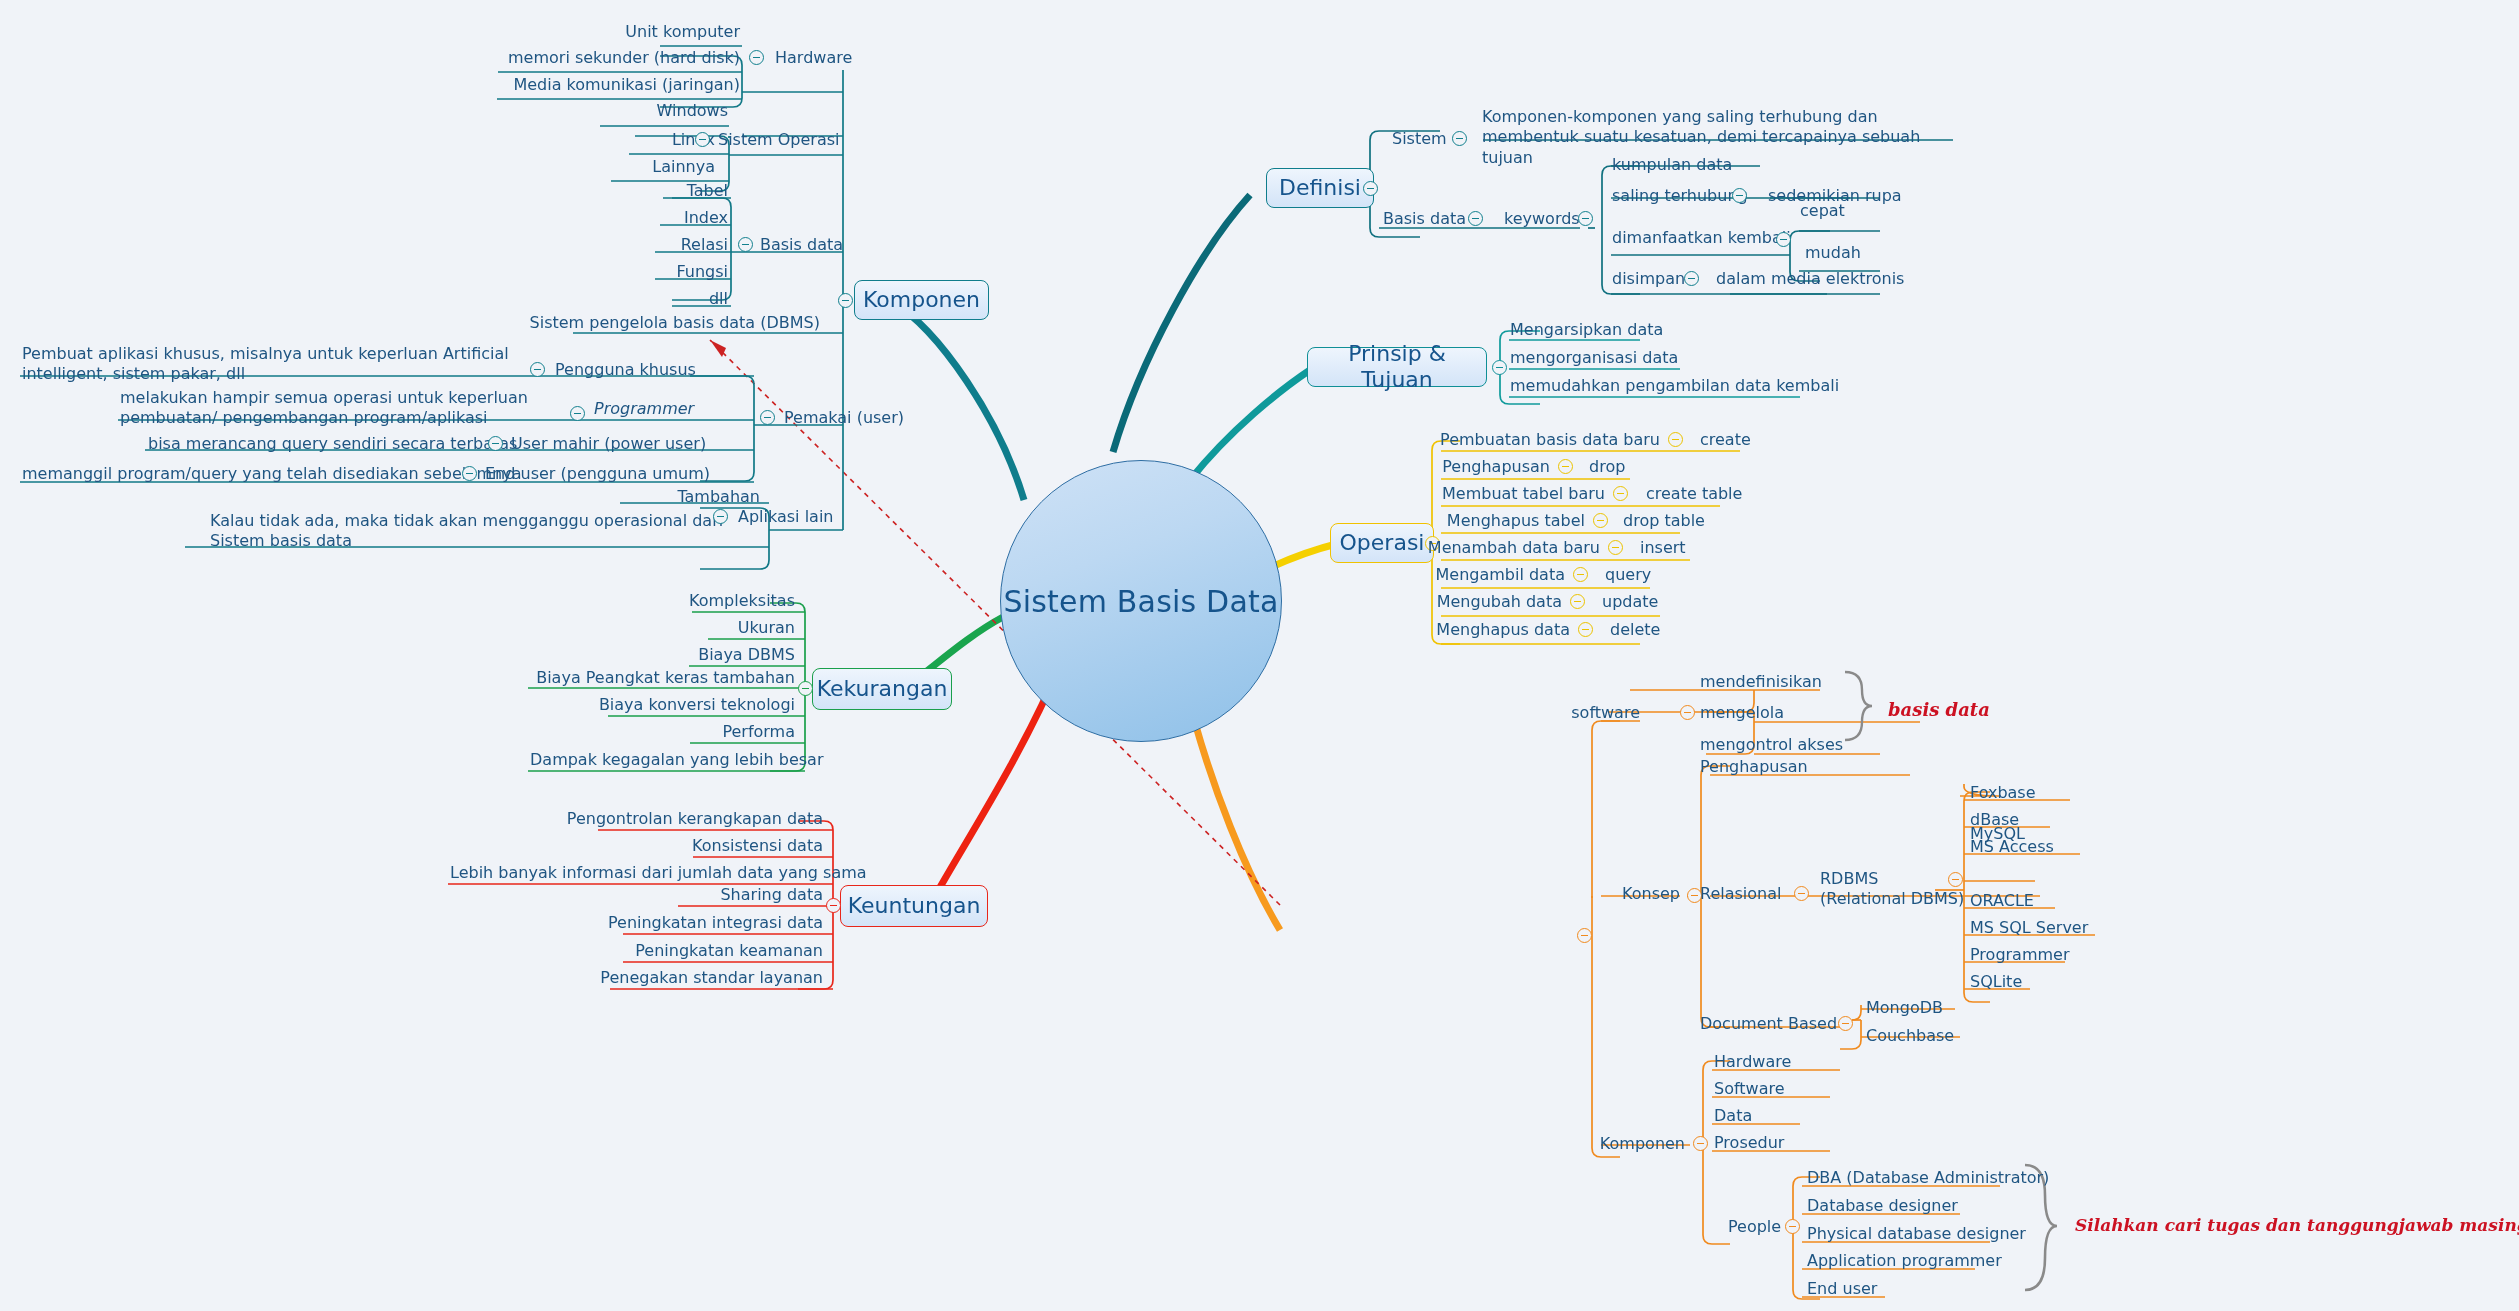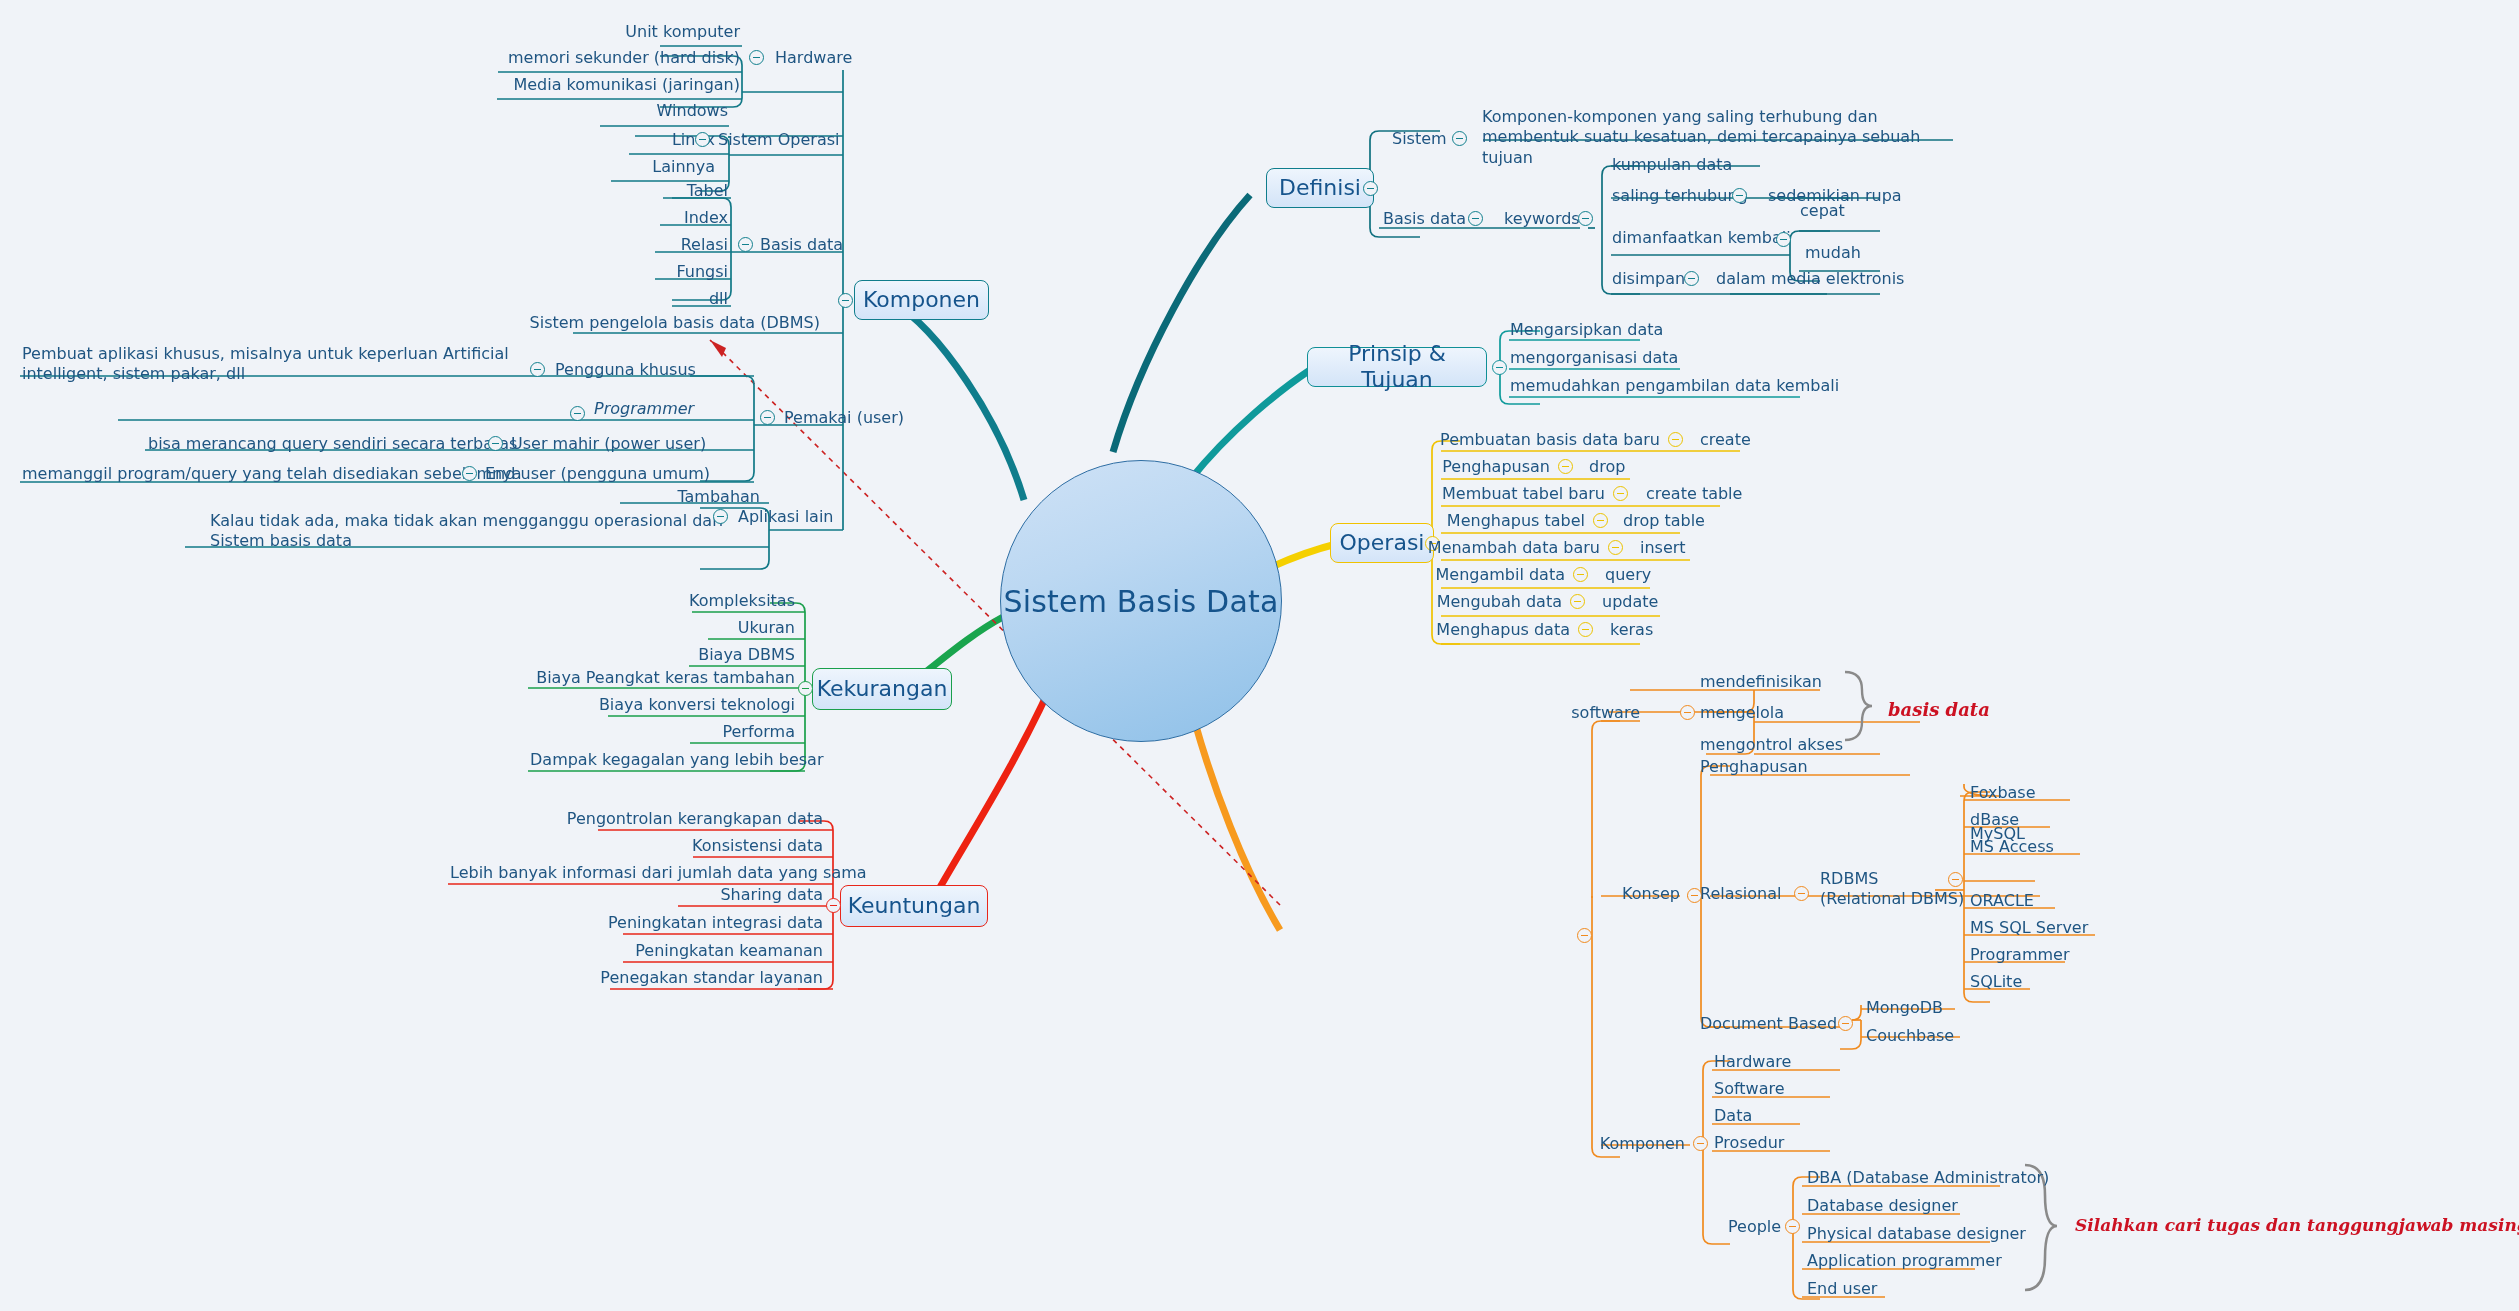--- a/index.html
+++ b/index.html
@@ -326,20 +326,21 @@
   <div class="node rt" style="left:560px;top:289px;width:168px;">dll</div>
   <div class="tog teal" style="left:738px;top:237px;"></div>
   <div class="node" style="left:760px;top:235px;">Basis data</div>
 
   <div class="node rt" style="left:520px;top:313px;width:300px;">Sistem pengelola basis data (DBMS)</div>
 
   <div class="node wrap" style="left:22px;top:344px;width:498px;">Pembuat aplikasi khusus, misalnya untuk keperluan Artificial intelligent, sistem pakar, dll</div>
   <div class="tog teal" style="left:530px;top:362px;"></div>
   <div class="node" style="left:555px;top:360px;">Pengguna khusus</div>
 
+  <div class="node wrap" style="left:120px;top:388px;width:430px;">melakukan hampir semua operasi untuk keperluan pembuatan/ pengembangan program/aplikasi</div>
   <div class="tog teal" style="left:570px;top:406px;"></div>
   <div class="node" style="left:594px;top:399px;font-style:italic;">Programmer</div>
 
   <div class="node rt" style="left:148px;top:434px;width:330px;">bisa merancang query sendiri secara terbatas</div>
   <div class="tog teal" style="left:488px;top:436px;"></div>
   <div class="node" style="left:511px;top:434px;">User mahir (power user)</div>
 
   <div class="node rt" style="left:22px;top:464px;width:428px;">memanggil program/query yang telah disediakan sebelumnya</div>
   <div class="tog teal" style="left:462px;top:466px;"></div>
   <div class="node" style="left:485px;top:464px;">End user (pengguna umum)</div>
@@ -403,21 +404,21 @@
   <div class="node rt" style="left:1390px;top:565px;width:175px;">Mengambil data</div>
   <div class="tog yellow" style="left:1573px;top:567px;"></div>
   <div class="node" style="left:1605px;top:565px;">query</div>
 
   <div class="node rt" style="left:1390px;top:592px;width:172px;">Mengubah data</div>
   <div class="tog yellow" style="left:1570px;top:594px;"></div>
   <div class="node" style="left:1602px;top:592px;">update</div>
 
   <div class="node rt" style="left:1390px;top:620px;width:180px;">Menghapus data</div>
   <div class="tog yellow" style="left:1578px;top:622px;"></div>
-  <div class="node" style="left:1610px;top:620px;">keras</div>
+  <div class="node" style="left:1610px;top:620px;">delete</div>
 
   <div class="node rt" style="left:530px;top:591px;width:265px;">Kompleksitas</div>
   <div class="node rt" style="left:530px;top:618px;width:265px;">Ukuran</div>
   <div class="node rt" style="left:530px;top:645px;width:265px;">Biaya DBMS</div>
   <div class="node rt" style="left:530px;top:668px;width:265px;">Biaya Peangkat keras tambahan</div>
   <div class="node rt" style="left:530px;top:695px;width:265px;">Biaya konversi teknologi</div>
   <div class="node rt" style="left:530px;top:722px;width:265px;">Performa</div>
   <div class="node rt" style="left:530px;top:750px;width:265px;">Dampak kegagalan yang lebih besar</div>
 
   <div class="node rt" style="left:450px;top:809px;width:373px;">Pengontrolan kerangkapan data</div>

